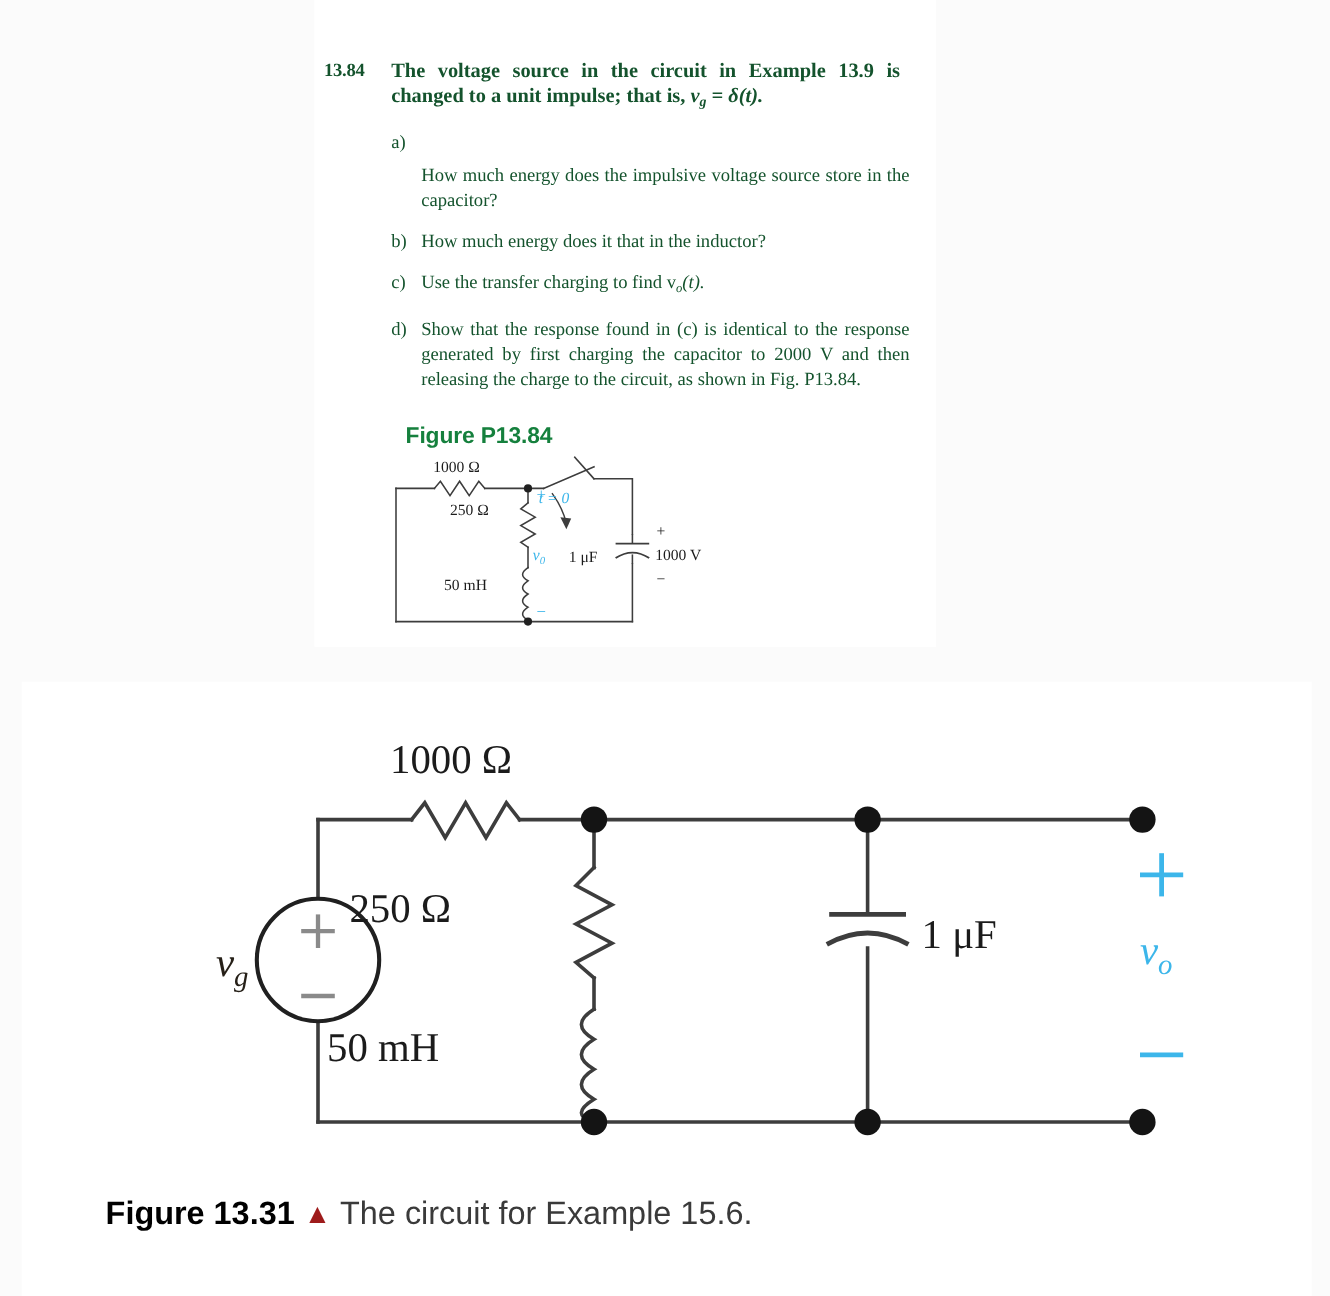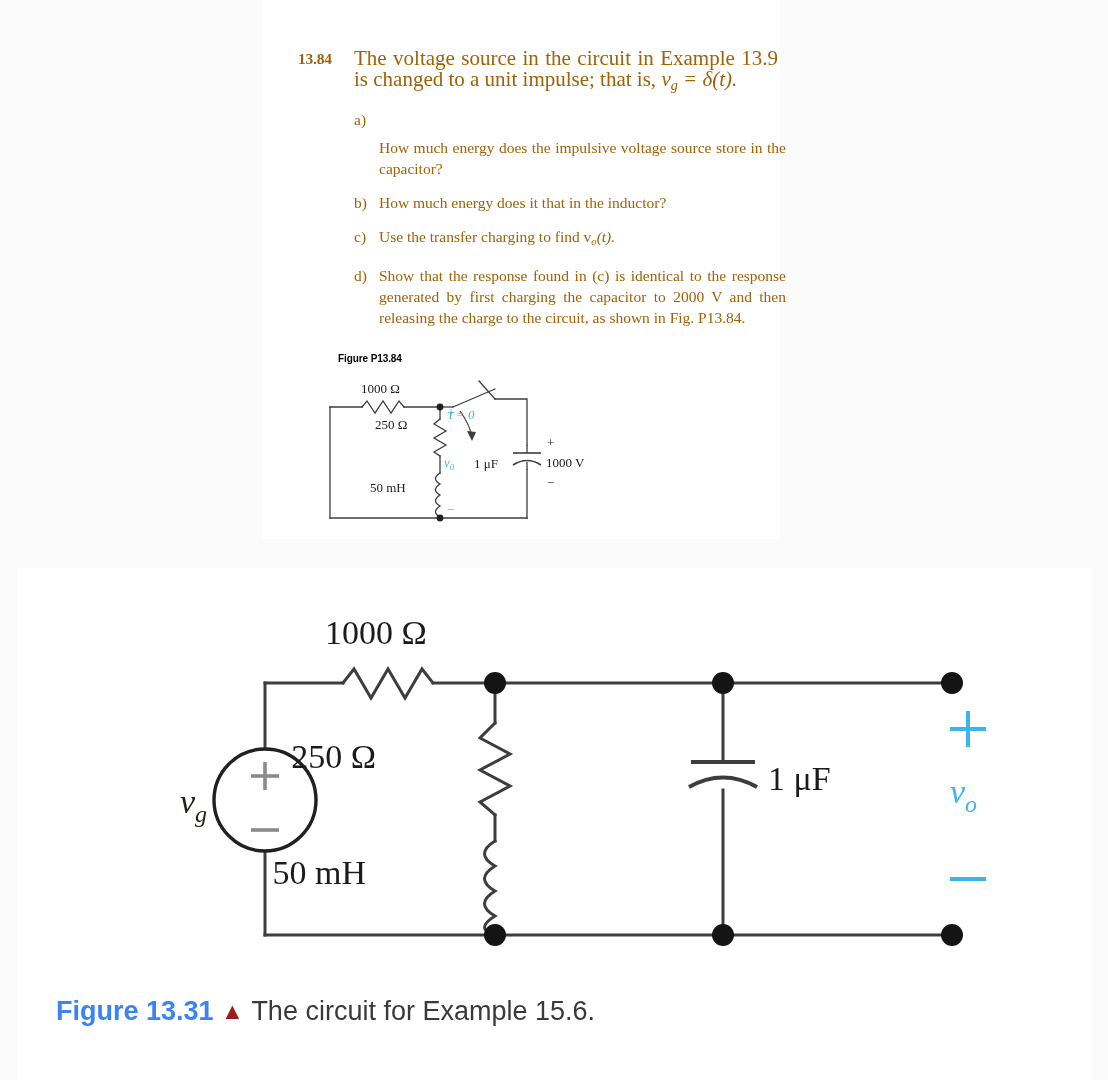--- a/index.html
+++ b/index.html
@@ -29,42 +29,43 @@
     left: 18px;
     top: 568px;
     width: 1075px;
     height: 512px;
     background: #ffffff;
   }
 
   
   .prob-wrap {
     position: absolute;
-    left: 36px;
+    left: 8px;
     top: 48px;
     width: 480px;
-    color: #a16207;
+    color: #14532d;
   }
   .prob-head {
     display: flex;
     align-items: flex-start;
   }
   .prob-num {
     font-weight: bold;
     font-size: 15.5px;
     line-height: 21px;
     width: 56px;
     flex: 0 0 56px;
     letter-spacing: -0.2px;
   }
   .prob-stem {
-    font-size: 21px;
+    font-size: 17px;
     line-height: 21px;
     text-align: justify;
     width: 432px;
+    font-weight: bold;
   }
   .parts {
     margin-top: 13px;
     margin-left: 56px;
     width: 432px;
   }
   .part {
     display: flex;
     align-items: flex-start;
     margin-bottom: 13px;
@@ -86,22 +87,22 @@
     font-style: italic;
   }
 
   
   .fig-p-title {
     position: absolute;
     left: 76px;
     top: 353px;
     font-family: "Liberation Sans", sans-serif;
     font-weight: bold;
-    font-size: 10px;
-    color: #000000;
+    font-size: 19px;
+    color: #15803d;
     letter-spacing: -0.1px;
   }
 
   
   #small-circuit {
     position: absolute;
     left: 65px;
     top: 375px;
     width: 330px;
     height: 160px;
@@ -122,22 +123,23 @@
     position: absolute;
     left: 38px;
     top: 428px;
     font-family: "Liberation Sans", sans-serif;
     font-size: 27px;
     font-weight: bold;
     color: #3a3a3a;
     white-space: nowrap;
   }
   .caption .cap-fig {
-    color: #3b82f6;
-    font-weight: bold;
+    color: #000000;
+    font-weight: bold;
+    margin-left: 32px;
   }
   .caption .cap-tri {
     color: #9e1b1b;
     font-size: 23px;
     position: relative;
     top: -1px;
   }
   .caption .cap-rest {
     font-weight: normal;
     color: #3a3a3a;

